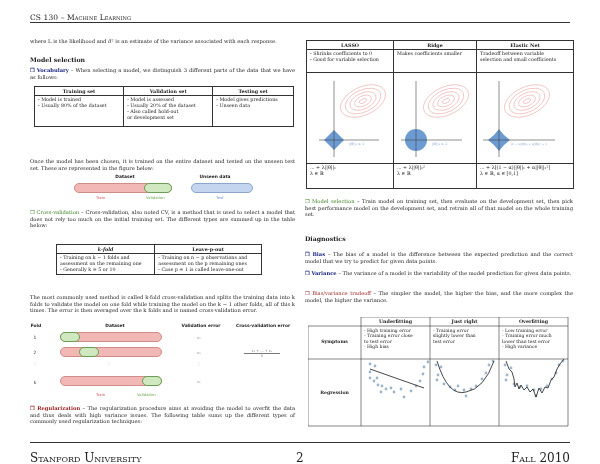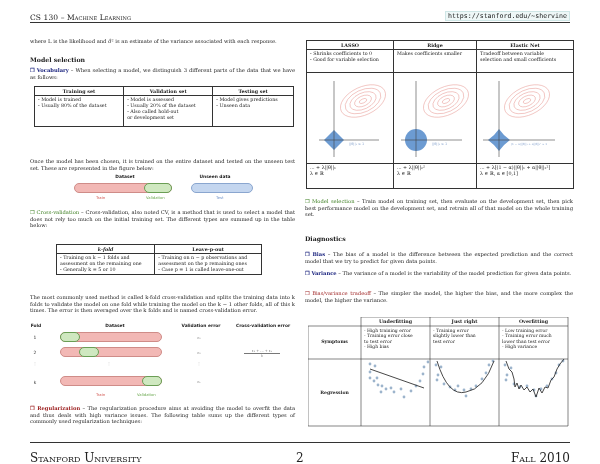--- a/index.html
+++ b/index.html
@@ -26,21 +26,20 @@
 .lab{position:absolute;font-family:"DejaVu Sans",sans-serif;font-size:4.4px;text-align:center;}
 .cap{position:absolute;font-family:"DejaVu Sans",sans-serif;font-size:3.8px;}
 .cap.r{color:#d0504a;}.cap.g{color:#6aa84f;}.cap.b{color:#6b8fc7;}
 .mini{font-family:"DejaVu Sans",sans-serif;font-size:3.5px;color:#777;}
 </style>
 </head>
 <body>
 
 <div class="abs hdr">
   <span class="hdr-left">CS 130 – Machine Learning</span>
-  <span class="hdr-right">https://stanford.edu/~shervine</span>
 </div>
 
 <p class="txt" style="left:30px;top:38px;width:262px;">where L is the likelihood and σ̂² is an estimate of the variance associated with each response.</p>
 
 <div class="sec" style="left:30px;top:56px;">Model selection</div>
 
 <p class="txt" style="left:30px;top:67px;width:265px;"><span class="lead blue">❒ Vocabulary</span><span> – When selecting a model, we distinguish 3 different parts of the data that we have as follows:</span></p>
 
 <table class="t" style="left:34px;top:86px;width:260px;">
   <tbody>

